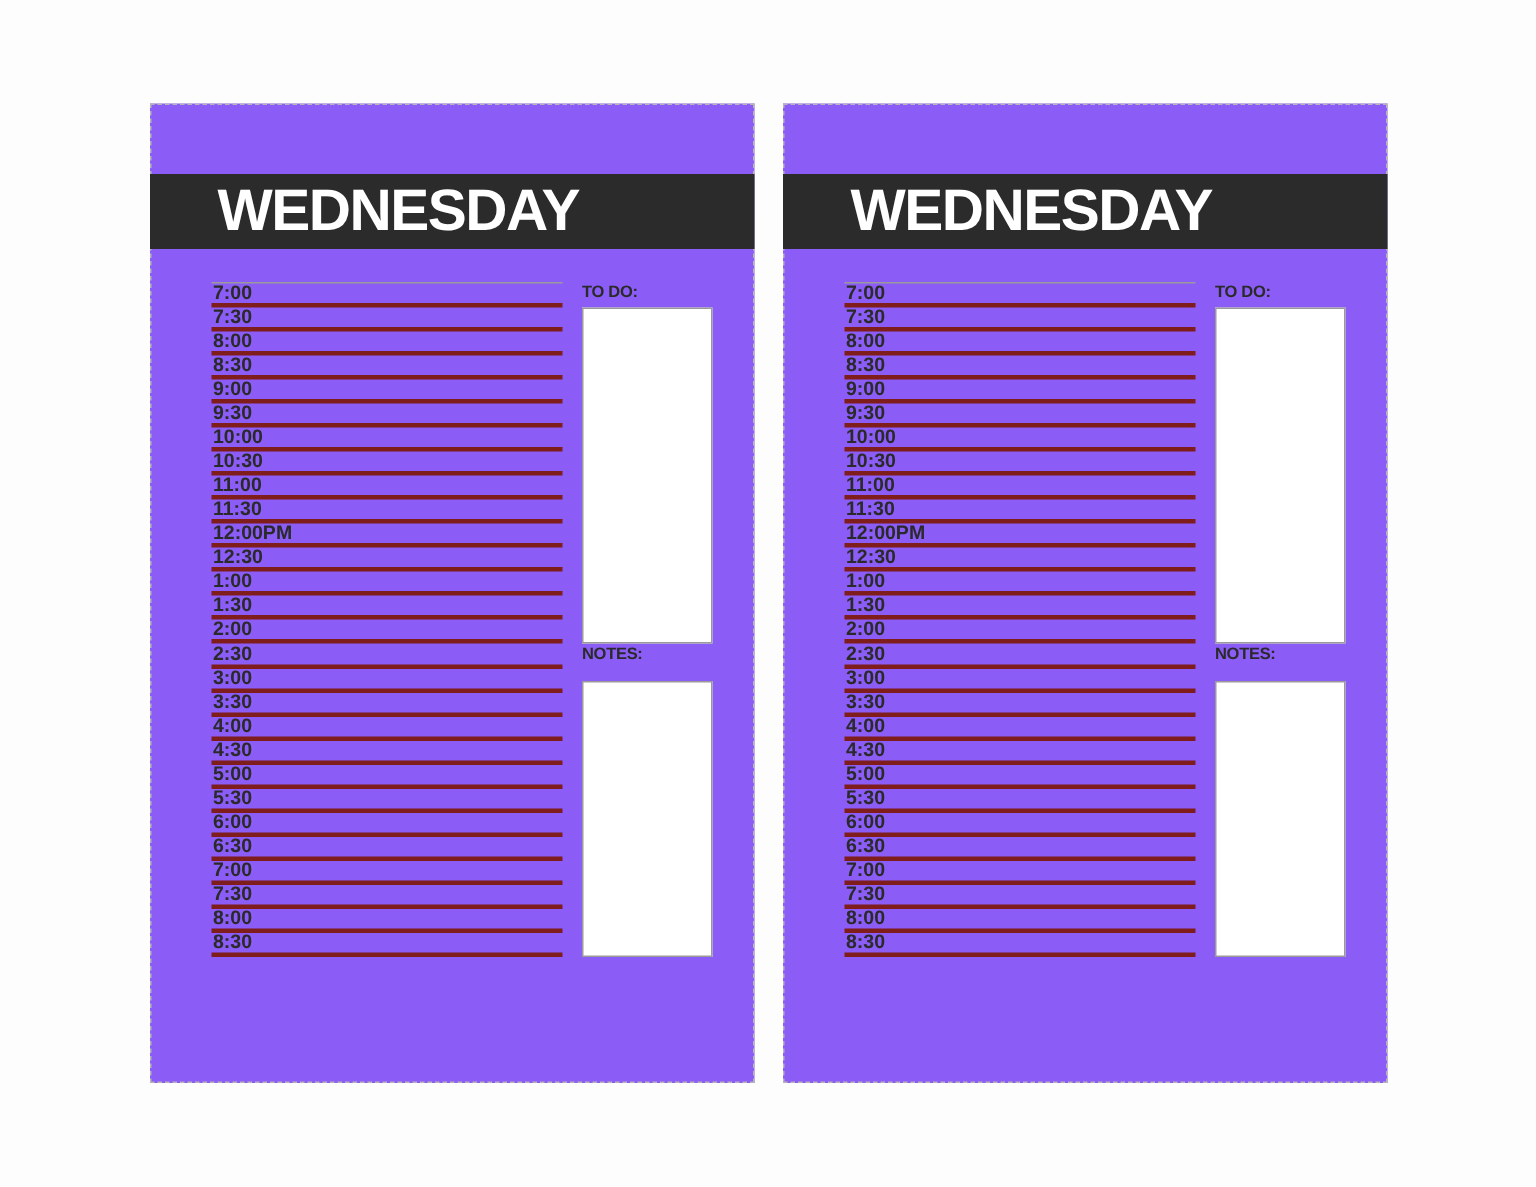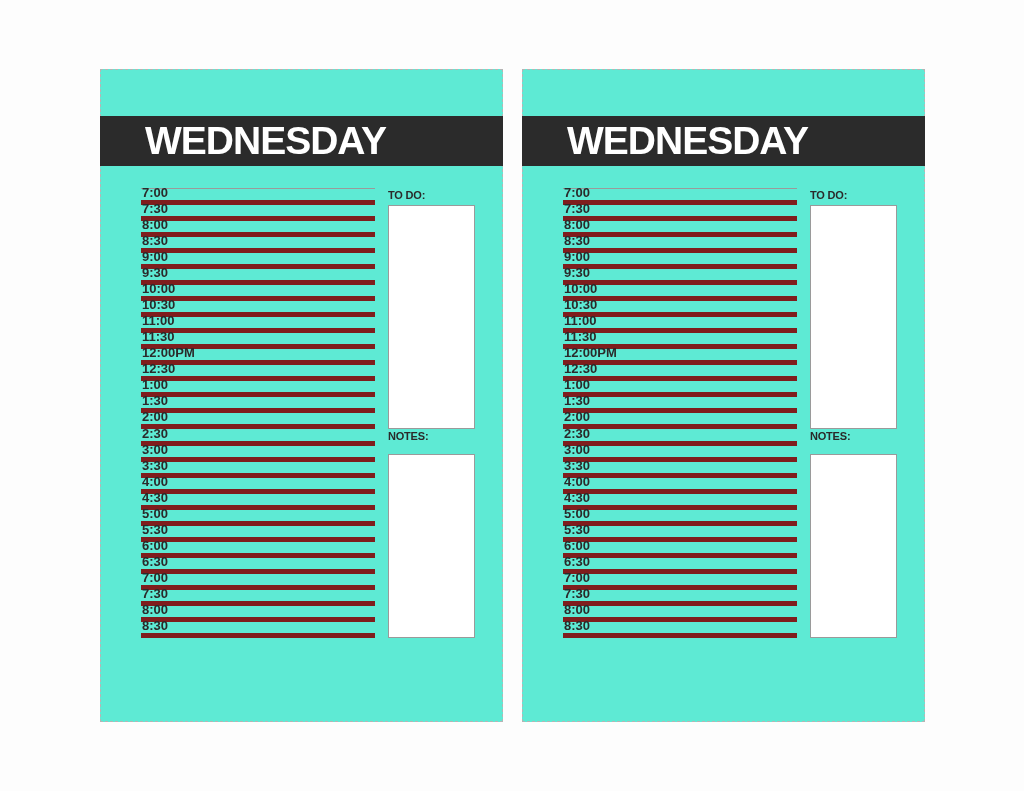--- a/index.html
+++ b/index.html
@@ -5,21 +5,21 @@
     * { box-sizing: border-box; margin: 0; padding: 0; }
     html, body { width: 1024px; height: 791px; background: #fdfdfd; overflow: hidden; }
     body { position: relative; font-family: "Liberation Sans", sans-serif; }
 
     .page {
       position: absolute;
       top: 69px;
       width: 403px;
       height: 653px;
       border: 1px dashed #b5b5b5;
-      background: #5eead4;
+      background: #8b5cf6;
     }
     .page.left { left: 100px; }
     .page.right { left: 522px; }
 
     .day-band {
       position: absolute;
       left: -1px;
       right: -1px;
       top: 46px;
       height: 50px;
@@ -42,21 +42,21 @@
       left: 40px;
       top: 118px;
       width: 234px;
     }
     .schedule-top-rule {
       height: 0;
       border-top: 1px solid #9a9a9a;
     }
     .slot {
       height: 16.04px;
-      border-bottom: 5px solid #7f1d1d;
+      border-bottom: 3px solid #7f1d1d;
       position: relative;
     }
     .slot-time {
       position: absolute;
       left: 1px;
       bottom: 0px;
       font-size: 13px;
       font-weight: bold;
       color: #2a2a2a;
       line-height: 14px;

